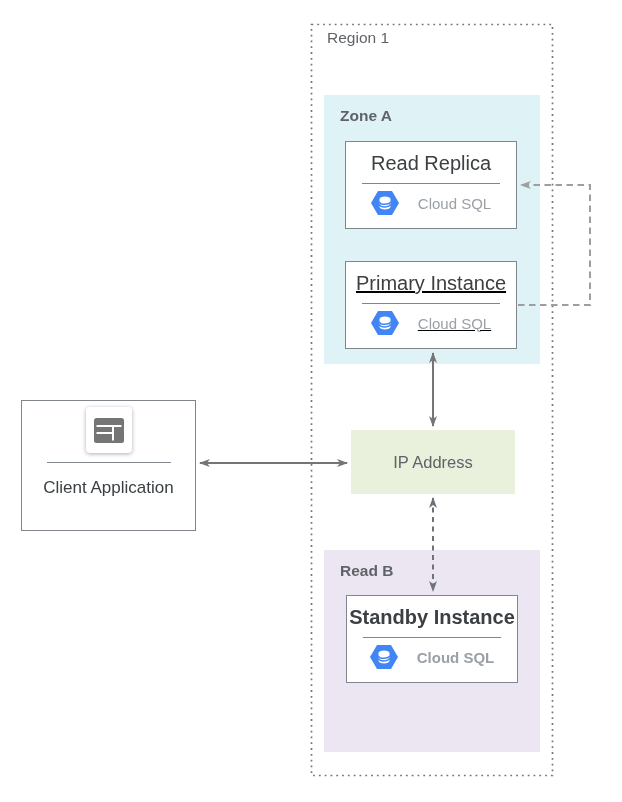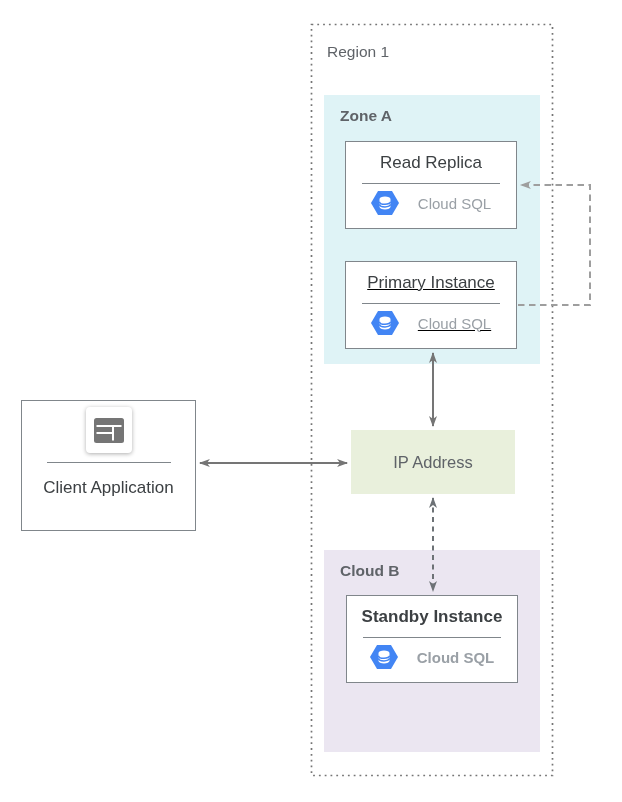--- a/index.html
+++ b/index.html
@@ -16,21 +16,21 @@
     --product-text:#9aa0a6;
   }
   html,body{margin:0;padding:0;background:#ffffff;}
   .canvas{
     position:relative;width:622px;height:802px;background:#ffffff;
     font-family:"Liberation Sans",sans-serif;overflow:hidden;
   }
   .abs{position:absolute;box-sizing:border-box;}
 
   
-  .region-label{left:327px;top:43px;font-size:15.5px;color:var(--muted-text);}
+  .region-label{left:327px;top:29px;font-size:15.5px;color:var(--muted-text);}
   .zone{padding:12px 0 0 16px;}
   .zone-a{left:324px;top:95px;width:216px;height:269px;background:var(--zone-a-bg);}
   .zone-b{left:324px;top:550px;width:216px;height:202px;background:var(--zone-b-bg);}
   .zone-label{font-size:15.5px;color:var(--muted-text);font-weight:bold;}
 
   
   svg.connectors{position:absolute;left:0;top:0;width:622px;height:802px;pointer-events:none;}
   .region-border{fill:none;stroke:var(--solid-arrow);stroke-width:1.7;stroke-dasharray:1.8 4;}
   .line-solid{fill:none;stroke:var(--solid-arrow);stroke-width:2;}
   .line-dashed-dark{fill:none;stroke:var(--dashed-dark);stroke-width:2;stroke-dasharray:5 4.5;}
@@ -38,21 +38,21 @@
   .mk-main{fill:var(--solid-arrow);}
   .mk-dark{fill:var(--dashed-dark);}
   .mk-light{fill:var(--dashed-light);}
 
   
   .node{
     background:#ffffff;border:1.5px solid var(--box-border);
     display:flex;flex-direction:column;align-items:center;
   }
   .instance{width:172px;height:88px;padding-top:11px;}
-  .node-title{font-size:17px;color:var(--title-text);line-height:20px;}
+  .node-title{font-size:20px;color:var(--title-text);line-height:20px;}
   .divider{border-top:1.5px solid var(--box-border);height:0;margin-top:10px;}
   .instance .divider{width:138px;}
   .product-row{display:flex;align-items:center;gap:8px;margin-top:7px;}
   .product-label{font-size:15px;color:var(--product-text);margin-left:11px;}
   .pos-read-replica{left:345px;top:141px;}
   .pos-primary{left:345px;top:261px;text-decoration:underline;}
   .pos-standby{left:346px;top:595px;font-weight:bold;}
 
   .ip-box{
     left:351px;top:430px;width:164px;height:64px;background:var(--ip-address-bg);
@@ -71,21 +71,21 @@
 </style>
 </head>
 <body>
 
 <div class="canvas">
 
   <div class="abs zone zone-a">
     <div class="zone-label">Zone A</div>
   </div>
   <div class="abs zone zone-b">
-    <div class="zone-label">Cloud B</div>
+    <div class="zone-label">Read B</div>
   </div>
 
   <svg class="connectors" viewBox="0 0 622 802">
     <defs>
       <marker id="arrow-main" viewBox="0 0 12 9" refX="10.4" refY="4.5" markerWidth="12" markerHeight="9" markerUnits="userSpaceOnUse" orient="auto-start-reverse">
         <path class="mk-main" d="M0.5,0.5 L11.5,4.5 L0.5,8.5 L3.4,4.5 Z"></path>
       </marker>
       <marker id="arrow-dark" viewBox="0 0 12 9" refX="10.4" refY="4.5" markerWidth="12" markerHeight="9" markerUnits="userSpaceOnUse" orient="auto-start-reverse">
         <path class="mk-dark" d="M0.5,0.5 L11.5,4.5 L0.5,8.5 L3.4,4.5 Z"></path>
       </marker>

